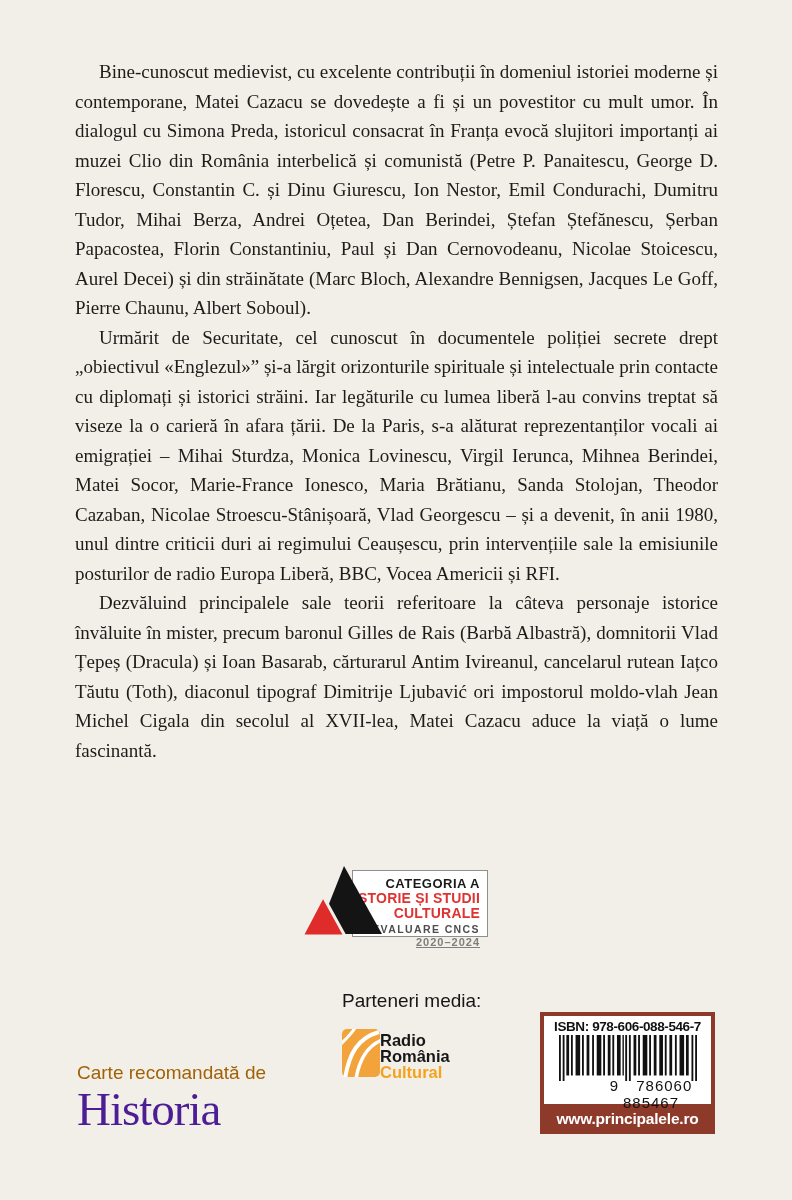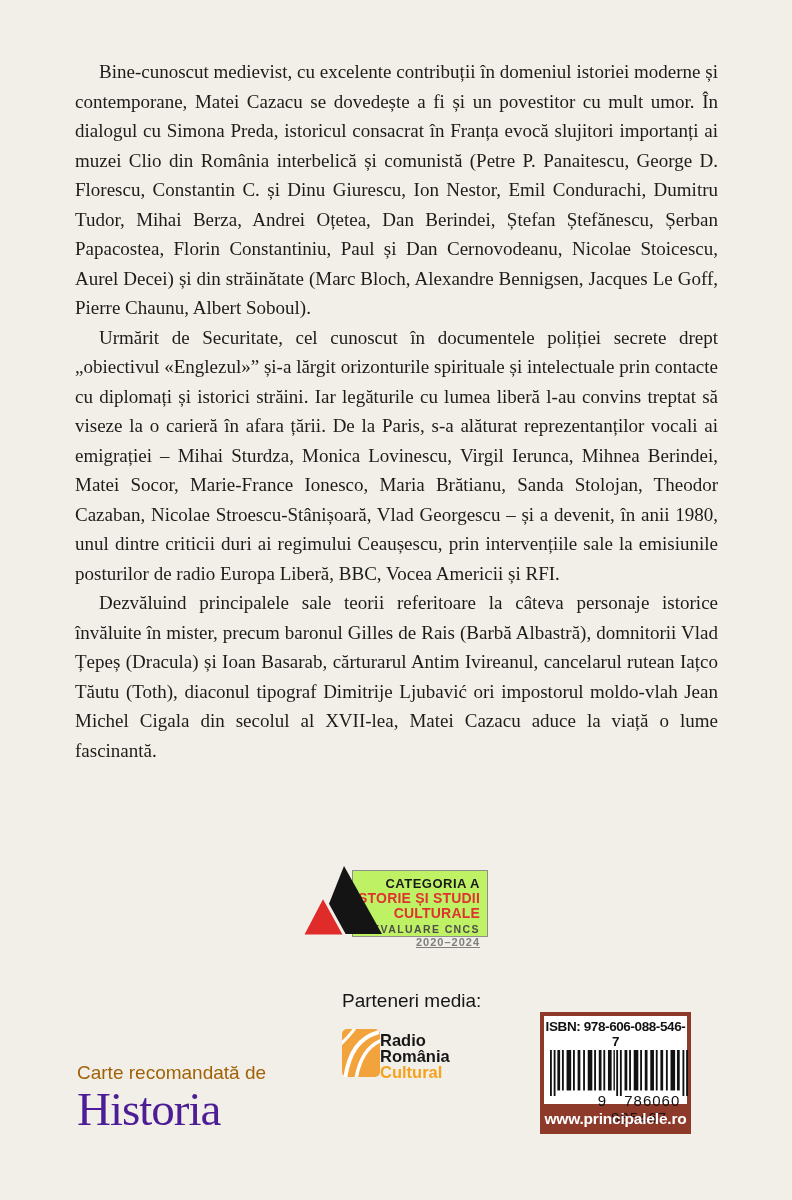--- a/index.html
+++ b/index.html
@@ -6,21 +6,21 @@
   .cover{position:relative;width:792px;height:1200px;background:#f2efe8;overflow:hidden;
          font-family:"Liberation Sans",sans-serif;}
   
   .blurb{position:absolute;left:75px;top:57px;width:643px;
          font-family:"Liberation Serif",serif;font-size:19px;line-height:29.5px;
          color:#1d1c1a;text-align:justify;}
   .blurb p{margin:0;text-indent:24px;}
   
   .badge{position:absolute;left:304px;top:866px;width:184px;height:74px;}
   .badge-box{position:absolute;left:48px;top:4px;width:136px;height:67px;box-sizing:border-box;
-             background:#bef264;border:1.5px solid #8f8f8d;text-align:right;
+             background:#ffffff;border:1.5px solid #8f8f8d;text-align:right;
              padding:6px 7px 0 0;z-index:1;}
   .badge-cat{font-size:13px;font-weight:bold;color:#191919;letter-spacing:.5px;line-height:14px;}
   .badge-field{font-size:14px;font-weight:bold;color:#df3331;line-height:15px;letter-spacing:.2px;}
   .badge-eval{font-size:10.5px;font-weight:bold;color:#4f4e4c;letter-spacing:1.4px;line-height:13px;margin-top:2px;}
   .badge-period{font-size:11px;font-weight:bold;color:#7f7e7c;letter-spacing:1px;line-height:12px;text-decoration:underline;}
   .badge-logo{position:absolute;left:0;top:0;width:82px;height:70px;z-index:2;}
   
   .partners{position:absolute;left:342px;top:990px;}
   .partners-label{font-size:19px;color:#161616;}
   .radio-row{display:flex;margin-top:17px;align-items:flex-start;}
@@ -28,21 +28,21 @@
   .radio-cultural{color:#f5a31f;}
   .observator{margin-top:25px;font-weight:bold;font-size:21.5px;line-height:19px;
               letter-spacing:.6px;color:#171717;}
   .obs-dash{display:inline-block;width:23px;height:5px;background:#e2493f;margin-left:9px;}
   
   .historia{position:absolute;left:77px;top:1062px;}
   .historia-label{font-size:19px;color:#a16207;}
   .historia-brand{font-family:"Liberation Serif",serif;font-size:47px;line-height:48px;
                   color:#4c1d95;letter-spacing:-1px;margin-top:1px;}
   
-  .isbn{position:absolute;left:540px;top:1012px;width:151px;height:122px;box-sizing:border-box;
+  .isbn{position:absolute;left:540px;top:1012px;width:175px;height:122px;box-sizing:border-box;
         background:#8e3a2b;padding:4px 4px 0 4px;}
   .isbn-white{background:#ffffff;height:88px;text-align:center;padding-top:3px;box-sizing:border-box;}
   .isbn-label{font-size:13.5px;font-weight:bold;letter-spacing:-.4px;color:#111;}
   .isbn-bars{display:block;margin:1px auto 0 auto;}
   .isbn-ean{font-size:15px;color:#111;word-spacing:12px;margin-top:-4px;letter-spacing:1px;padding-left:47px;}
   .isbn-site{height:30px;line-height:29px;text-align:center;color:#fff;
              font-size:15.5px;font-weight:bold;letter-spacing:-.2px;}
 </style>
 </head>
 <body>

